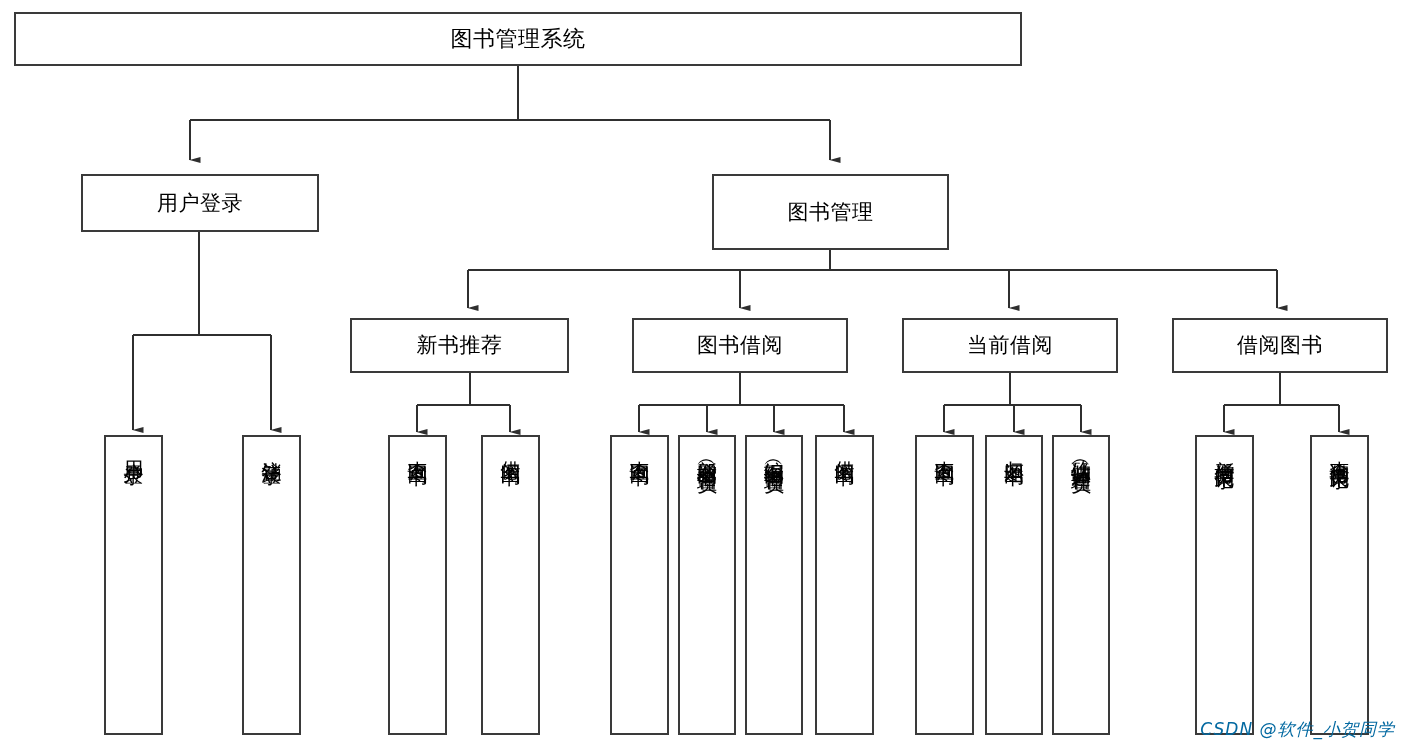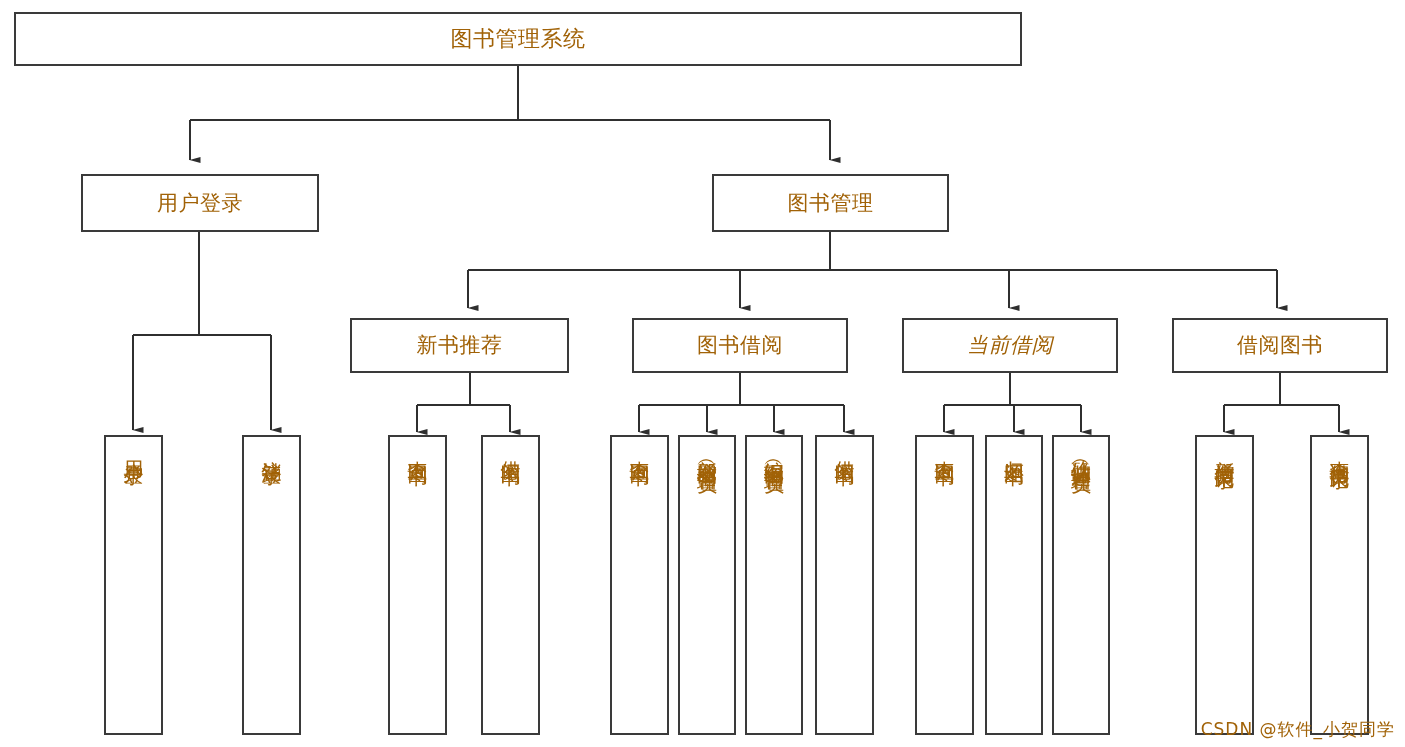--- a/index.html
+++ b/index.html
@@ -29,21 +29,21 @@
     background:#ffffff;
     border:2px solid #3a3a3a;
     display:flex;
     align-items:center;
     justify-content:center;
     z-index:2;
   }
   .node .lbl{
     display:block;
     text-align:left;
-    color:#a16207;
+    color:#000000;
     line-height:1.18;
     letter-spacing:0.5px;
     white-space:nowrap;
   }
   
   .node.horiz .lbl{
     font-size:21px;
   }
   .node.root .lbl{ font-size:22px; }
   
@@ -58,25 +58,26 @@
     line-height:1.05;
     letter-spacing:2px;
     white-space:normal;
     max-height:100%;
   }
   .watermark{
     position:absolute;
     right:10px;
     bottom:6px;
     font-size:17px;
-    color:#a16207;
+    color:#0369a1;
     letter-spacing:1px;
     z-index:3;
     white-space:nowrap;
     user-select:none;
+    font-style:italic;
   }
 </style>
 </head>
 <body>
 
 <div id="canvas">
 
   <svg id="wires" viewBox="0 0 1405 747" width="1405" height="747" xmlns="http://www.w3.org/2000/svg">
     <defs>
       <marker id="arr" markerWidth="10" markerHeight="12" refX="3" refY="10.5" orient="auto" markerUnits="userSpaceOnUse">
@@ -128,33 +129,33 @@
   </svg>
 
   <div class="node horiz root" style="left:14px; top:12px; width:1008px; height:54px;">
     <span class="lbl">图书管理系统</span>
   </div>
 
   <div class="node horiz" style="left:81px; top:174px; width:238px; height:58px;">
     <span class="lbl">用户登录</span>
   </div>
 
-  <div class="node horiz" style="left:712px; top:174px; width:237px; height:58px;">
+  <div class="node horiz" style="left:712px; top:174px; width:237px; height:76px;">
     <span class="lbl">图书管理</span>
   </div>
 
   <div class="node horiz" style="left:350px; top:318px; width:219px; height:55px;">
     <span class="lbl">新书推荐</span>
   </div>
 
   <div class="node horiz" style="left:632px; top:318px; width:216px; height:55px;">
     <span class="lbl">图书借阅</span>
   </div>
 
-  <div class="node horiz" style="left:902px; top:318px; width:216px; height:55px;font-style:italic;">
+  <div class="node horiz" style="left:902px; top:318px; width:216px; height:55px;">
     <span class="lbl">当前借阅</span>
   </div>
 
   <div class="node horiz" style="left:1172px; top:318px; width:216px; height:55px;">
     <span class="lbl">借阅图书</span>
   </div>
 
   <div class="node vert" style="left:104px; top:435px; width:59px; height:300px;">
     <span class="lbl">用户登录</span>
   </div>

